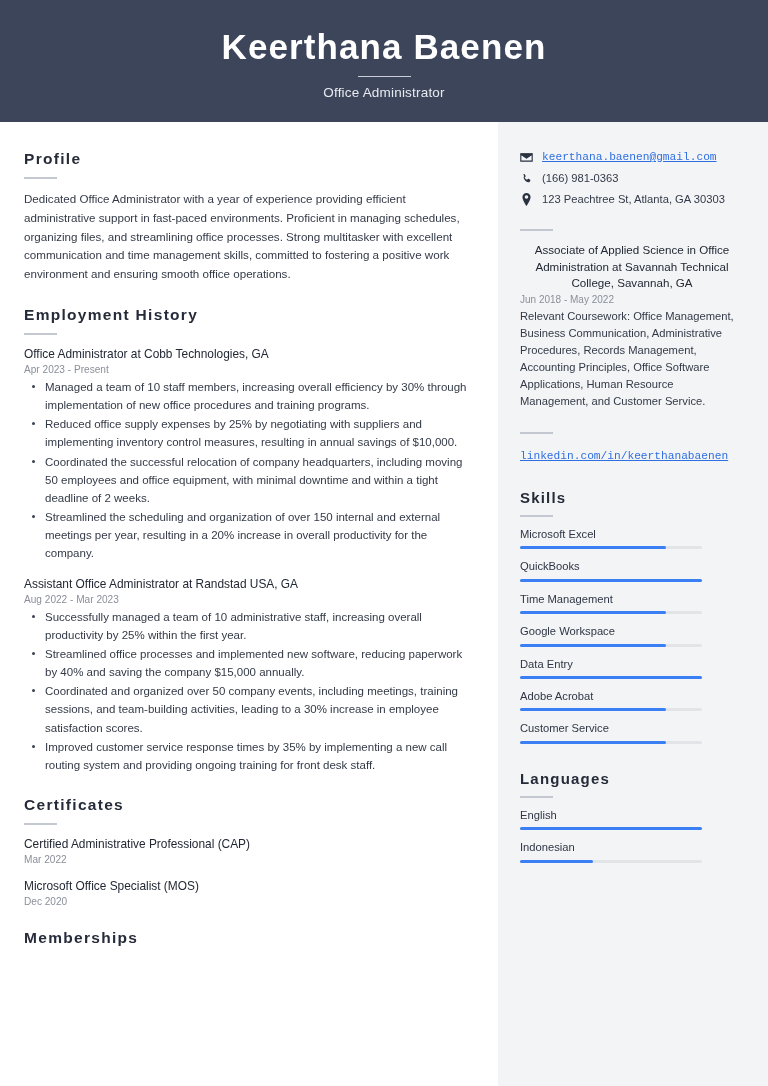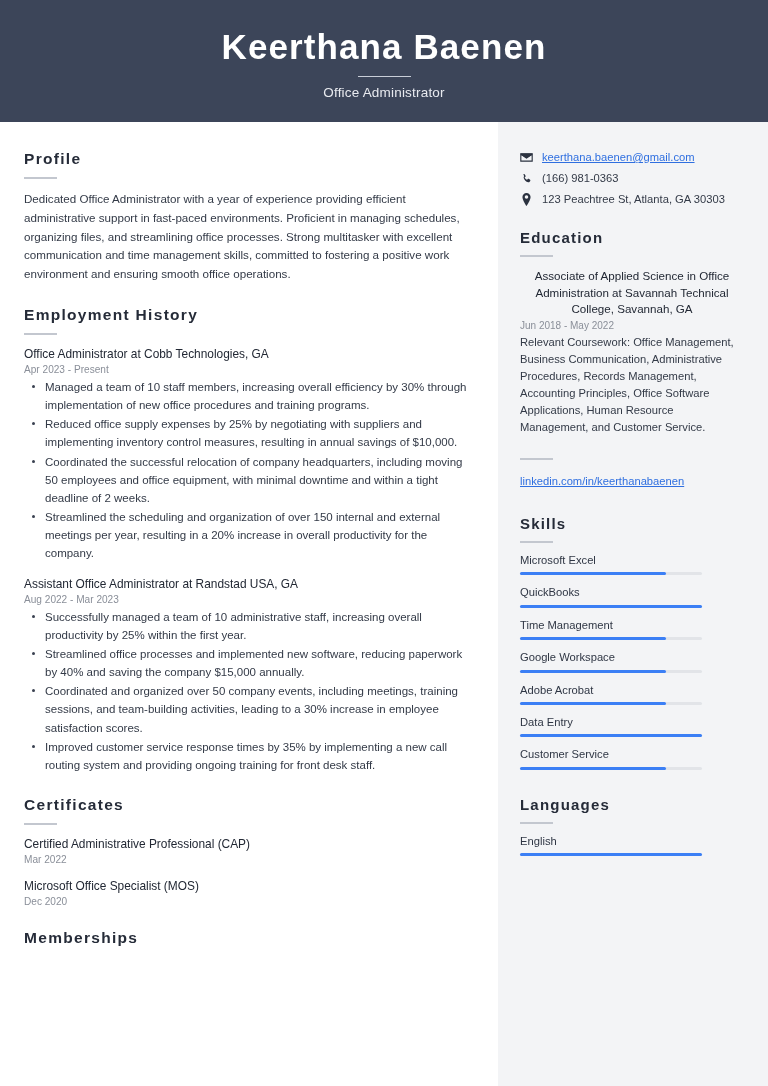--- a/index.html
+++ b/index.html
@@ -126,20 +126,21 @@
     width:13px; height:13px;
     display:flex; align-items:center; justify-content:center;
     color:#2b3240;
     margin-top:1px;
   }
   .cicon svg { display:block; }
   .link {
     color:#2f6fe0;
     text-decoration:underline;
     word-break:break-all;
+    font-family:Liberation Mono, monospace;
   }
 
   
   .side-entry-title {
     font-size:11.6px; font-weight:400;
     color:#222834; line-height:1.42; margin:0;text-align:center;
   }
   .side-entry-date { font-size:10px; color:#8a8f99; margin:2px 0 3px 0; }
   .side-para { font-size:11.2px; line-height:1.52; color:#333a47; margin:0; }
 
@@ -241,21 +242,20 @@
           <span class="cicon">
             <svg width="11" height="13" viewBox="0 0 12 16" fill="currentColor">
                 <path d="M6 0C3.2 0 1 2.2 1 5c0 3.6 4.3 10.3 4.5 10.6.2.3.7.3.9 0C6.7 15.3 11 8.6 11 5c0-2.8-2.2-5-5-5zm0 7.2A2.2 2.2 0 1 1 6 2.8a2.2 2.2 0 0 1 0 4.4z"></path>
               </svg>
           </span>
           <span>123 Peachtree St, Atlanta, GA 30303</span>
         </li>
       </ul>
 
       <div class="sec">
-        <h2 class="sec-h">Education</h2>
         <div class="sec-rule"></div>
         <div class="side-entry-title">Associate of Applied Science in Office Administration at Savannah Technical College, Savannah, GA</div>
         <div class="side-entry-date">Jun 2018 - May 2022</div>
         <p class="side-para">Relevant Coursework: Office Management, Business Communication, Administrative Procedures, Records Management, Accounting Principles, Office Software Applications, Human Resource Management, and Customer Service.</p>
       </div>
 
       <div class="sec">
         <div class="sec-rule"></div>
         <a class="link" href="#" style="font-size:11.2px;">linkedin.com/in/keerthanabaenen</a>
       </div>
@@ -282,46 +282,52 @@
               <div class="bar-fill" style="width: 80%;"></div>
             </div>
         </div>
         <div class="skill">
           <div class="skill-label">Google Workspace</div>
           <div class="bar">
               <div class="bar-fill" style="width: 80%;"></div>
             </div>
         </div>
         <div class="skill">
+          <div class="skill-label">Data Entry</div>
+          <div class="bar">
+              <div class="bar-fill" style="width: 100%;"></div>
+            </div>
+        </div>
+        <div class="skill">
           <div class="skill-label">Adobe Acrobat</div>
           <div class="bar">
               <div class="bar-fill" style="width: 80%;"></div>
-            </div>
-        </div>
-        <div class="skill">
-          <div class="skill-label">Data Entry</div>
-          <div class="bar">
-              <div class="bar-fill" style="width: 100%;"></div>
             </div>
         </div>
         <div class="skill">
           <div class="skill-label">Customer Service</div>
           <div class="bar">
               <div class="bar-fill" style="width: 80%;"></div>
             </div>
         </div>
       </div>
 
       <div class="sec" style="margin-top:26px;">
         <h2 class="sec-h">Languages</h2>
         <div class="sec-rule"></div>
 
         <div class="skill">
           <div class="skill-label">English</div>
           <div class="bar">
               <div class="bar-fill" style="width: 100%;"></div>
+            </div>
+        </div>
+        <div class="skill">
+          <div class="skill-label">Indonesian</div>
+          <div class="bar">
+              <div class="bar-fill" style="width: 40%;"></div>
             </div>
         </div>
       </div>
 
     </div>
   </div>
 </div>
 
 </body></html>

